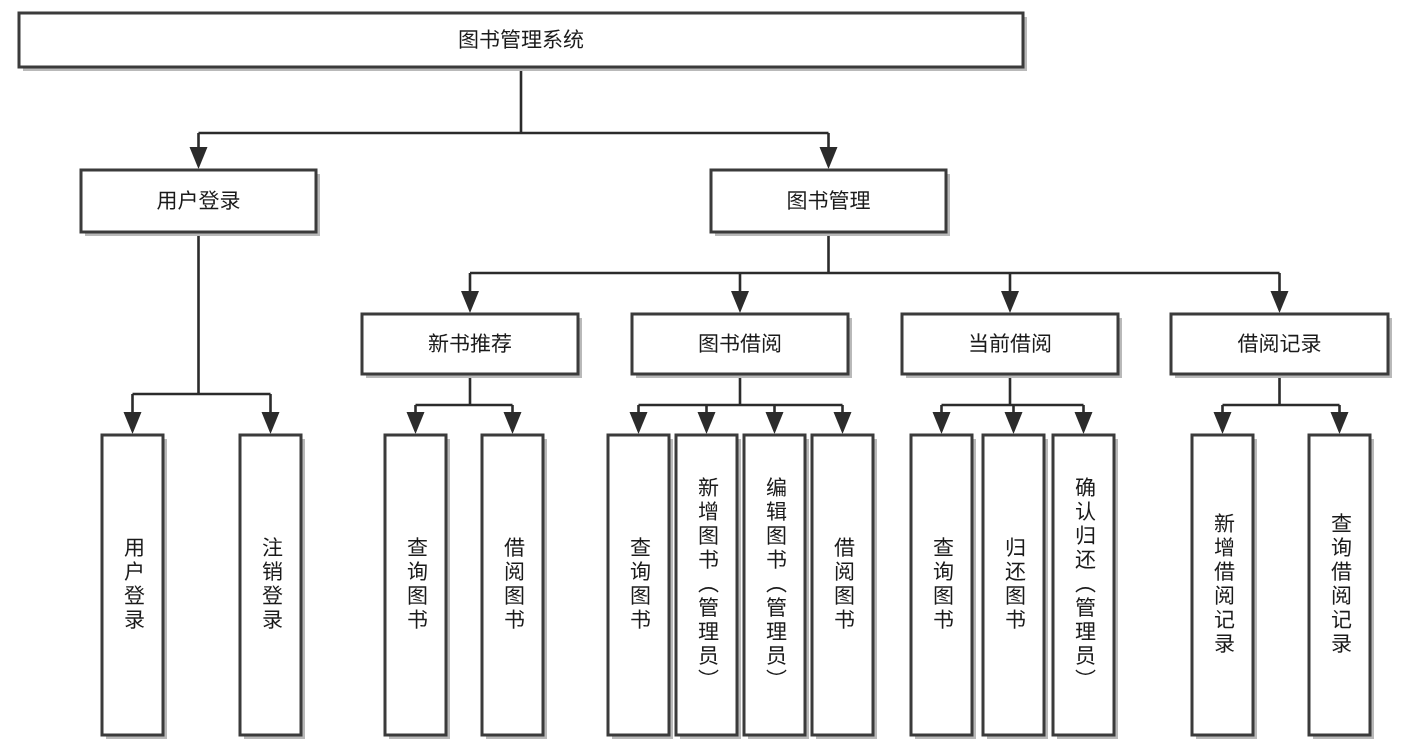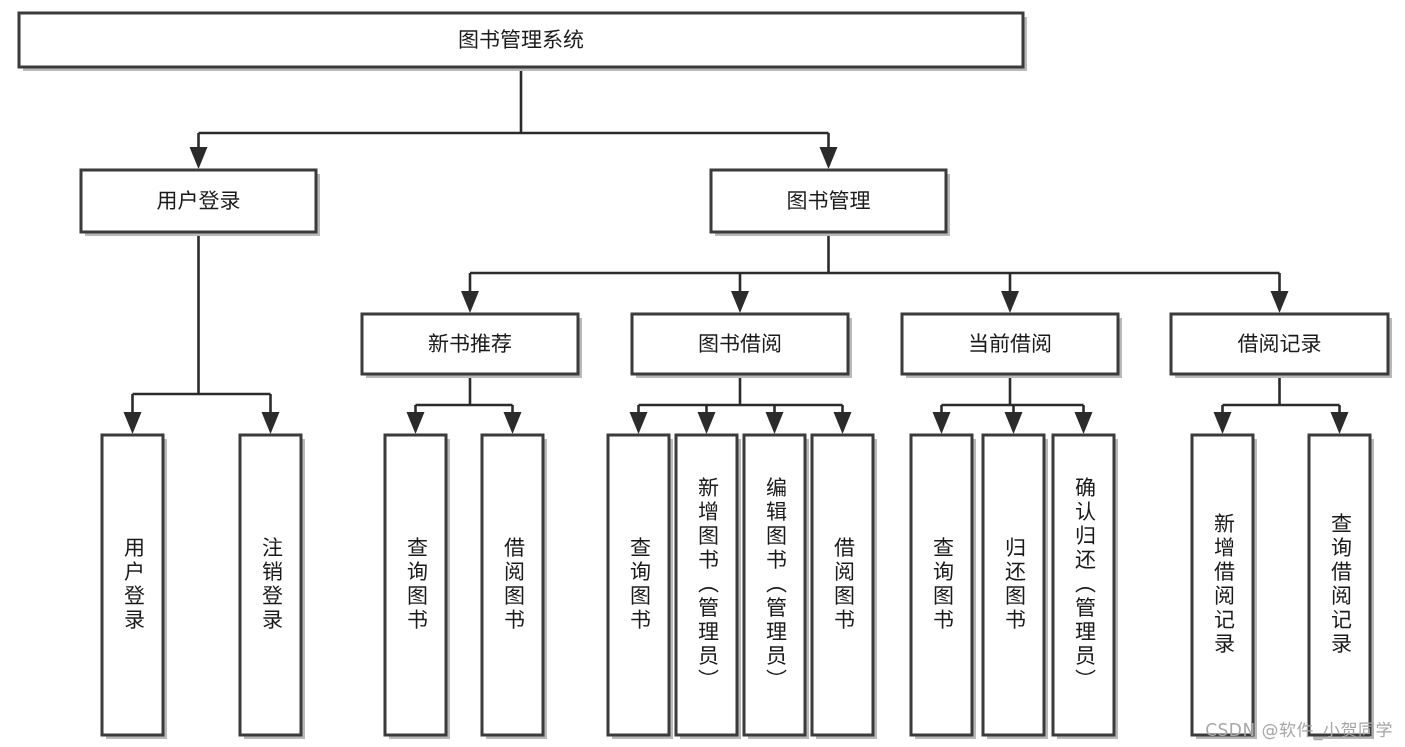--- a/index.html
+++ b/index.html
@@ -266,14 +266,13 @@
       <div class="node-label-v-wrap" style="left: 1053px; top: 435px; width: 61px; height: 300px;">
         <span class="node-label-v">确认归还（管理员）</span>
       </div>
       <div class="node-label-v-wrap" style="left: 1192px; top: 435px; width: 61px; height: 300px;">
         <span class="node-label-v">新增借阅记录</span>
       </div>
       <div class="node-label-v-wrap" style="left: 1309px; top: 435px; width: 61px; height: 300px;">
         <span class="node-label-v">查询借阅记录</span>
       </div>
     </div>
-  <div class="watermark">CSDN @软件_小贺同学</div>
 </div>
 
 </body></html>

